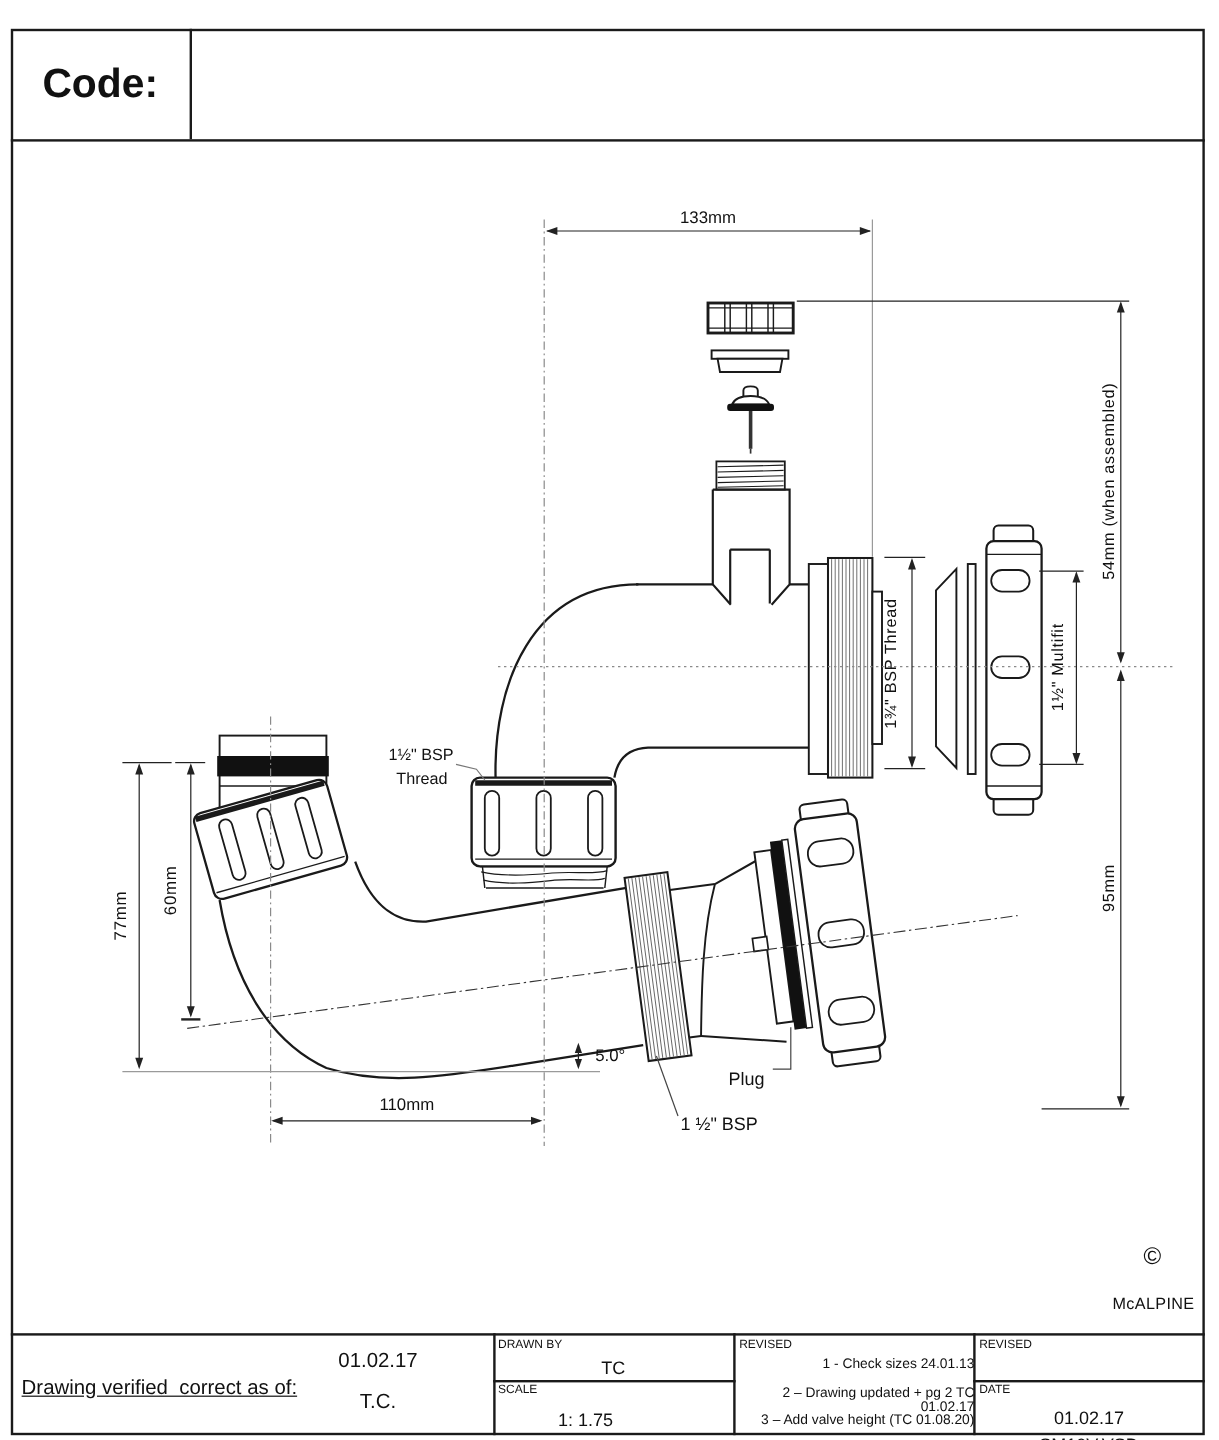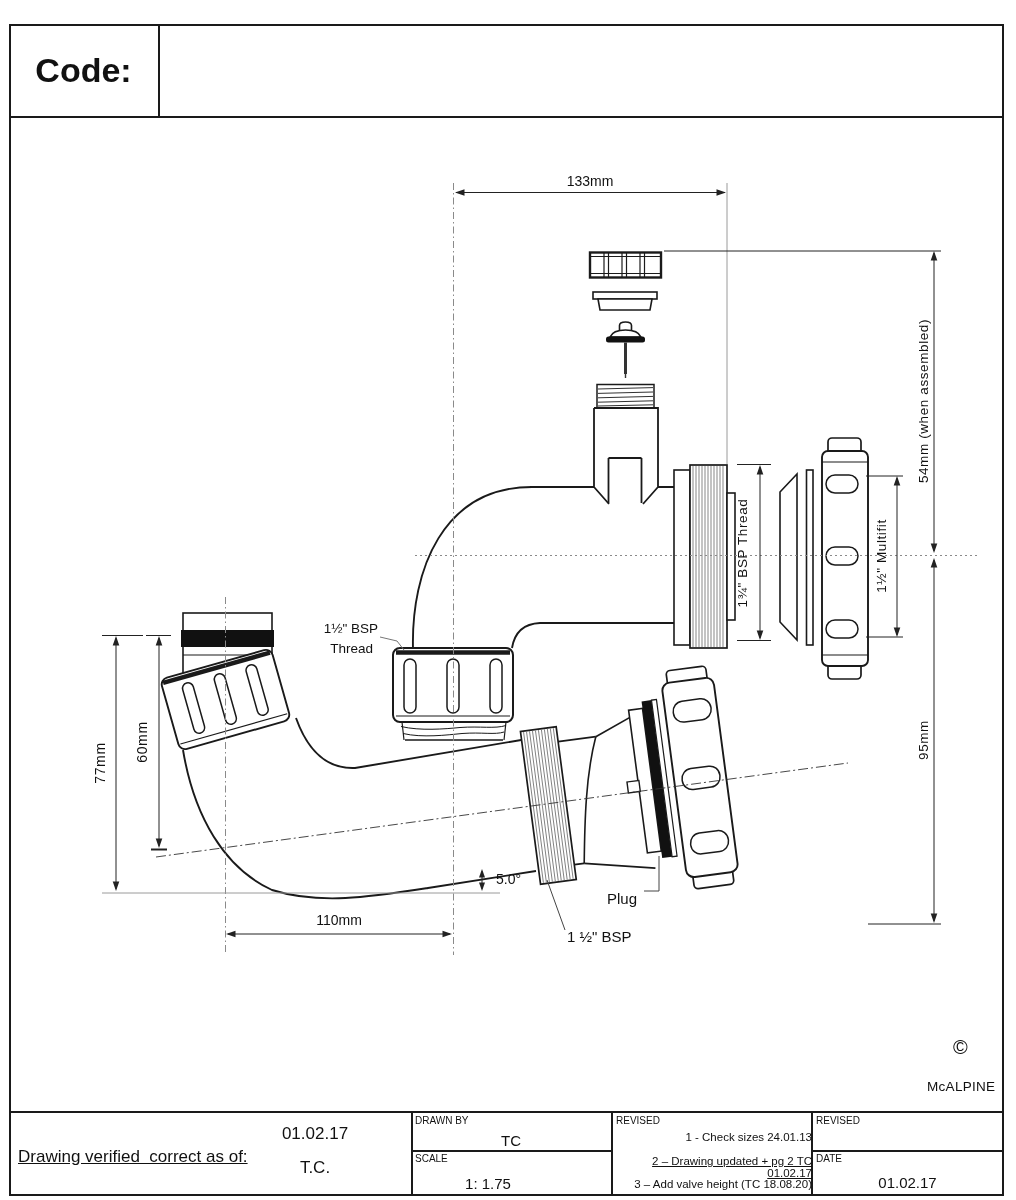--- a/index.html
+++ b/index.html
@@ -267,21 +267,21 @@
   <div class="abs vdate">01.02.17</div>
   <div class="abs vinit">T.C.</div>
 
   <div class="fcell-label" style="left:415px; top:1115px;">DRAWN BY</div>
   <div class="fcell-value" style="left:411px; top:1132px; width:200px;">TC</div>
   <div class="fcell-label" style="left:415px; top:1153px;">SCALE</div>
   <div class="fcell-value" style="left:388px; top:1175px; width:200px;">1: 1.75</div>
 
   <div class="fcell-label" style="left:616px; top:1115px;">REVISED</div>
   <div class="revline" style="top:1131px;">1 - Check sizes 24.01.13</div>
-  <div class="revline" style="top:1155px;text-decoration:underline;">2 – Drawing updated + pg 2 TC 01.02.17</div>
-  <div class="revline" style="top:1178px;">3 – Add valve height (TC 18.08.20)</div>
+  <div class="revline" style="top:1155px;">2 – Drawing updated + pg 2 TC 01.02.17</div>
+  <div class="revline" style="top:1178px;">3 – Add valve height (TC 01.08.20)</div>
 
   <div class="fcell-label" style="left:816px; top:1115px;">REVISED</div>
   <div class="fcell-value" style="left:811px; top:1196px; width:193px;">SM10V.VSD</div>
   <div class="fcell-label" style="left:816px; top:1153px;">DATE</div>
   <div class="fcell-value" style="left:811px; top:1174px; width:193px;">01.02.17</div>
 
 </div>
 
 </body></html>

